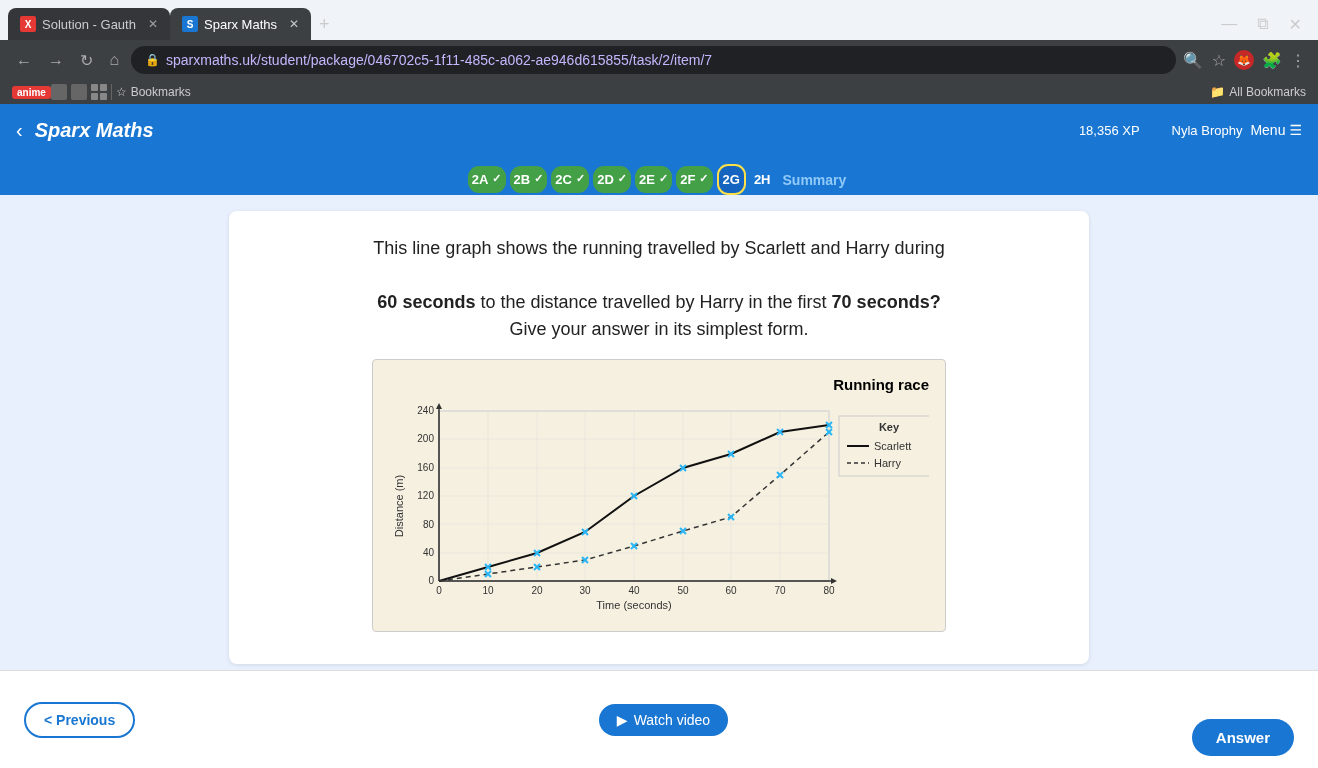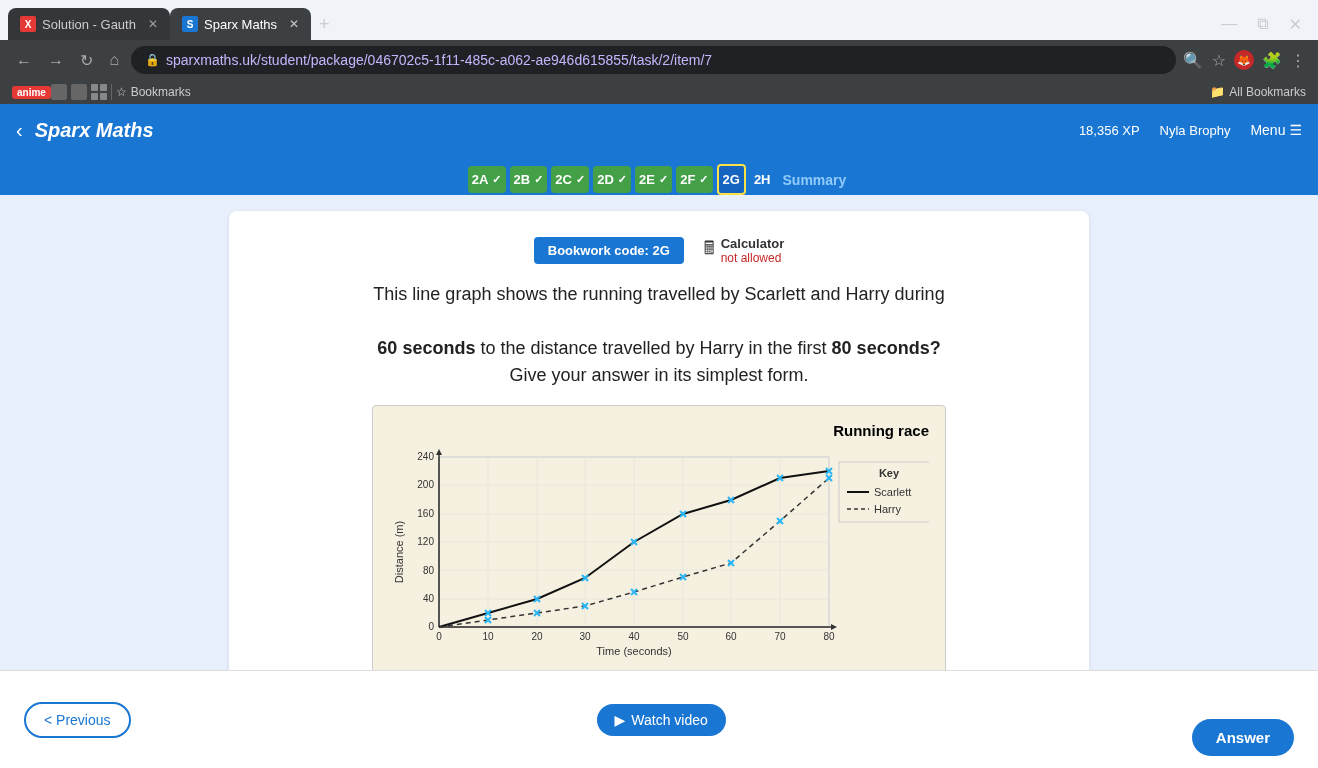--- a/index.html
+++ b/index.html
@@ -27,28 +27,28 @@
     .bk-grid { display: grid; grid-template-columns: 1fr 1fr; gap: 2px; width: 16px; height: 16px; }
     .bk-grid-cell { background: #888; border-radius: 1px; }
     .bk-sep { width: 1px; height: 16px; background: #666; margin: 0 4px; }
     .bookmarks-link { color: #ccc; font-size: 12px; cursor: pointer; display: flex; align-items: center; gap: 4px; }
     .all-bookmarks { margin-left: auto; color: #ccc; font-size: 12px; cursor: pointer; display: flex; align-items: center; gap: 4px; }
 
     
     .app-header { background: #1976d2; display: flex; align-items: center; padding: 0 16px; height: 52px; }
     .back-btn { color: white; background: none; border: none; font-size: 20px; cursor: pointer; margin-right: 12px; }
     .app-logo { color: white; font-size: 20px; font-weight: bold; font-style: italic; }
-    .header-right { margin-left: auto; display: flex; align-items: center; gap: 20px; }
+    .header-right { margin-left: auto; display: flex; align-items: center; gap: 8px; }
     .xp-badge { color: white; font-size: 13px; }
-    .user-name { color: white; font-size: 13px; }
+    .user-name { color: white; font-size: 13px; margin-left: 24px; }
     .menu-btn { color: white; background: none; border: none; font-size: 14px; cursor: pointer; display: flex; align-items: center; gap: 4px; }
 
     
     .nav-tabs { background: #1976d2; display: flex; align-items: center; justify-content: center; padding: 8px 0 0; gap: 4px; }
-    .nav-tab { padding: 6px 4px; border-radius: 4px; font-size: 13px; font-weight: bold; cursor: pointer; display: flex; align-items: center; gap: 4px; }
+    .nav-tab { padding: 6px 4px; border-radius: 11px; font-size: 13px; font-weight: bold; cursor: pointer; display: flex; gap: 4px; }
     .nav-tab.green { background: #43a047; color: white; }
     .nav-tab.active-blue { background: #1565c0; color: white; border: 2px solid #fde047; }
     .nav-tab.outline { background: none; color: white; border: none; font-size: 13px; }
     .nav-tab.summary-tab { color: #90caf9; background: none; border: none; font-size: 14px; font-weight: bold; }
     .checkmark { font-size: 11px; }
 
     
     .main-content { background: #e8f0fe; min-height: calc(768px - 52px - 56px - 36px - 40px); padding: 0; display: flex; flex-direction: column; align-items: center; }
 
     .question-card { background: white; margin: 16px auto; border-radius: 8px; padding: 24px 32px; max-width: 860px; width: 860px; box-shadow: 0 1px 4px rgba(0,0,0,0.1); }
@@ -59,21 +59,21 @@
     .calc-icon { font-size: 18px; }
 
     .question-text { text-align: center; font-size: 18px; color: #222; line-height: 1.5; margin-bottom: 16px; }
 
     
     .chart-container { display: flex; justify-content: center; margin: 8px 0; }
     .chart-wrapper { background: #f5f0e0; border: 1px solid #ccc; padding: 16px; border-radius: 4px; }
 
     
     .bottom-bar { background: white; display: flex; align-items: center; justify-content: space-between; padding: 12px 24px; border-top: 1px solid #ddd; position: fixed; bottom: 0; width: 100%; }
-    .prev-btn { border: 2px solid #1976d2; color: #1976d2; background: white; padding: 8px 18px; border-radius: 20px; font-size: 14px; cursor: pointer; }
+    .prev-btn { border: 2px solid #1976d2; color: #1976d2; background: white; padding: 8px 18px; border-radius: 20px; font-size: 14px; cursor: pointer; font-weight: bold; }
     .watch-btn { background: #1976d2; color: white; padding: 8px 18px; border-radius: 20px; font-size: 14px; cursor: pointer; display: flex; align-items: center; gap: 6px; border: none; }
     .answer-btn { background: #1976d2; color: white; padding: 10px 24px; border-radius: 20px; font-size: 15px; font-weight: bold; cursor: pointer; border: none; margin-top: 36px; }
   </style>
 </head>
 <body>
 
 <div>
 
   <div class="tab-bar">
     <div class="tab">
@@ -157,36 +157,26 @@
   <div class="nav-tab green">2E <span class="checkmark">✓</span></div>
   <div class="nav-tab green">2F <span class="checkmark">✓</span></div>
   <div class="nav-tab active-blue">2G</div>
   <div class="nav-tab outline">2H</div>
   <div class="nav-tab summary-tab">Summary</div>
 </div>
 
 <div class="main-content">
   <div class="question-card">
 
-    <div class="bookwork-bar">
-      <span class="bookwork-code">Bookwork code: 2G</span>
-      <div class="calc-indicator">
-        <span class="calc-icon">🖩</span>
-        <div>
-          <div style="font-weight:bold; font-size:13px;">Calculator</div>
-          <div style="font-size:12px; color:#c62828;">not allowed</div>
-        </div>
-      </div>
-    </div>
 
     <div class="question-text">
       <p>This line graph shows the running travelled by Scarlett and Harry during</p>
       <br>
       <p>
-        <strong>60 seconds</strong> to the distance travelled by Harry in the first <strong>80 seconds?</strong>
+        <strong>60 seconds</strong> to the distance travelled by Harry in the first <strong>70 seconds?</strong>
       </p>
       <p>Give your answer in its simplest form.</p>
     </div>
 
     <div class="chart-container">
       <div class="chart-wrapper">
         <div style="text-align:right; font-weight:bold; font-size:15px; margin-bottom:8px;">Running race</div>
         <svg width="540" height="210">
 
           <text x="14" y="105" text-anchor="middle" font-size="11" transform="rotate(-90, 14, 105)" fill="#333">Distance (m)</text>

